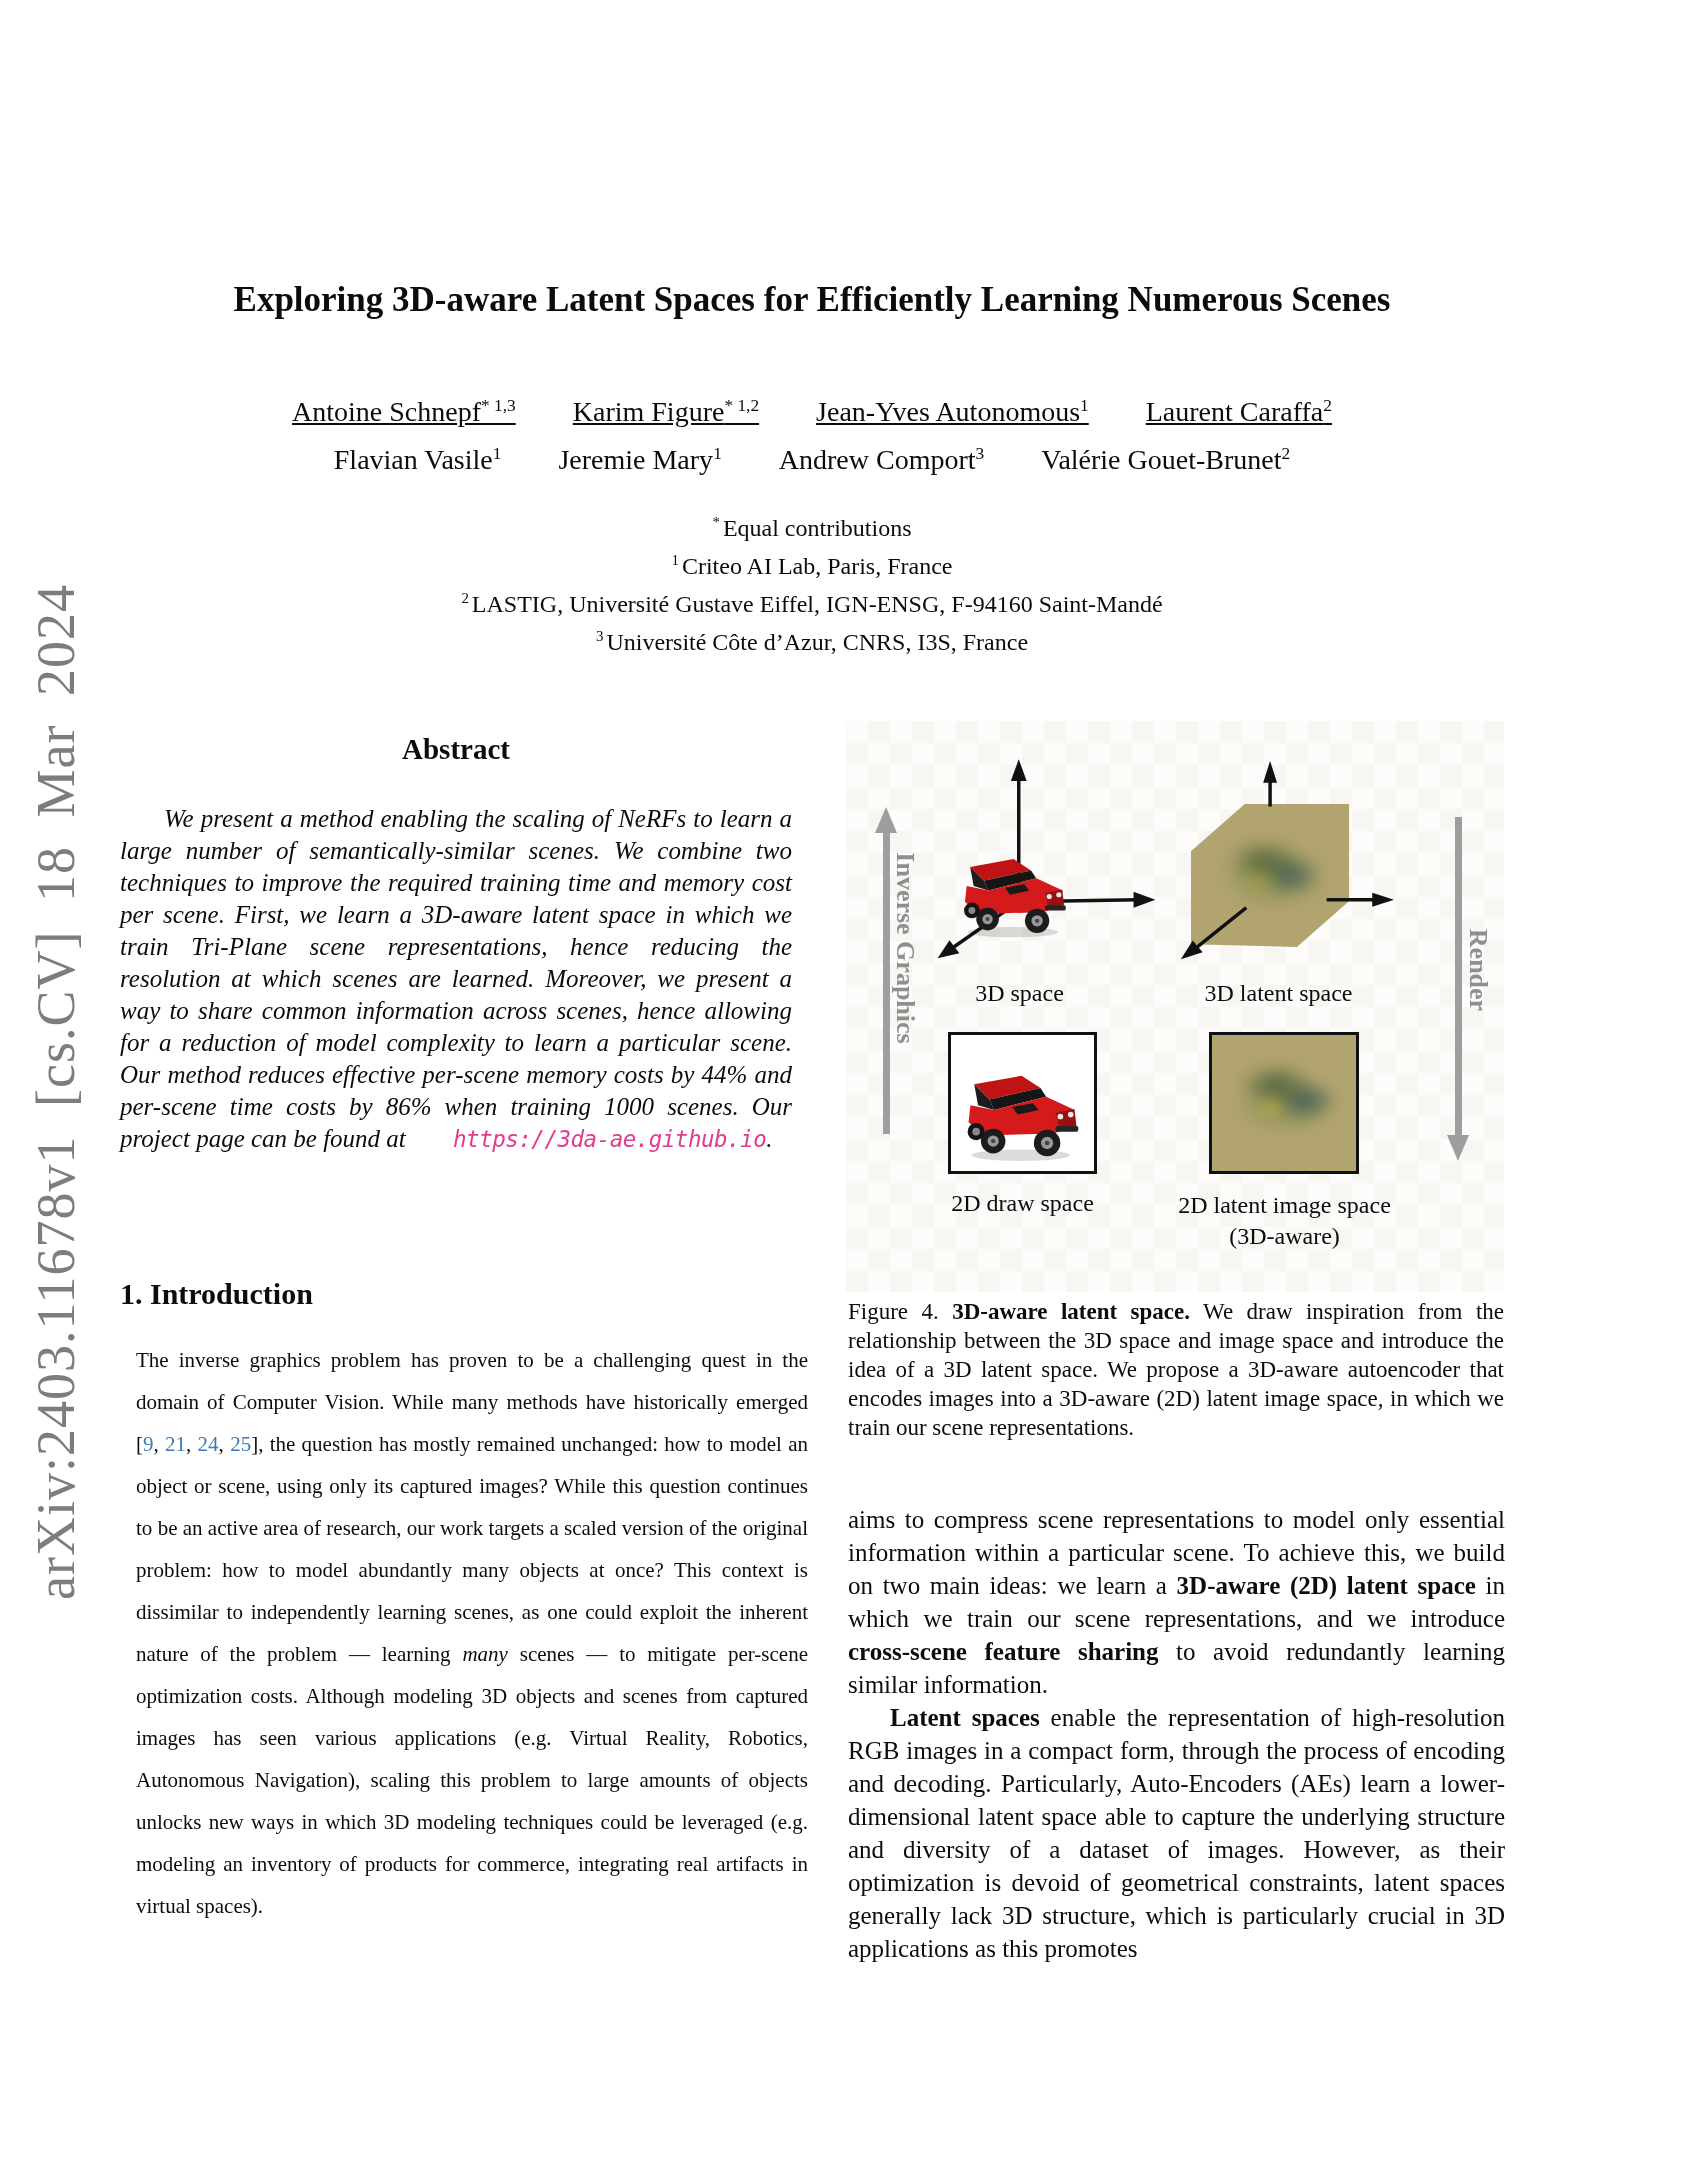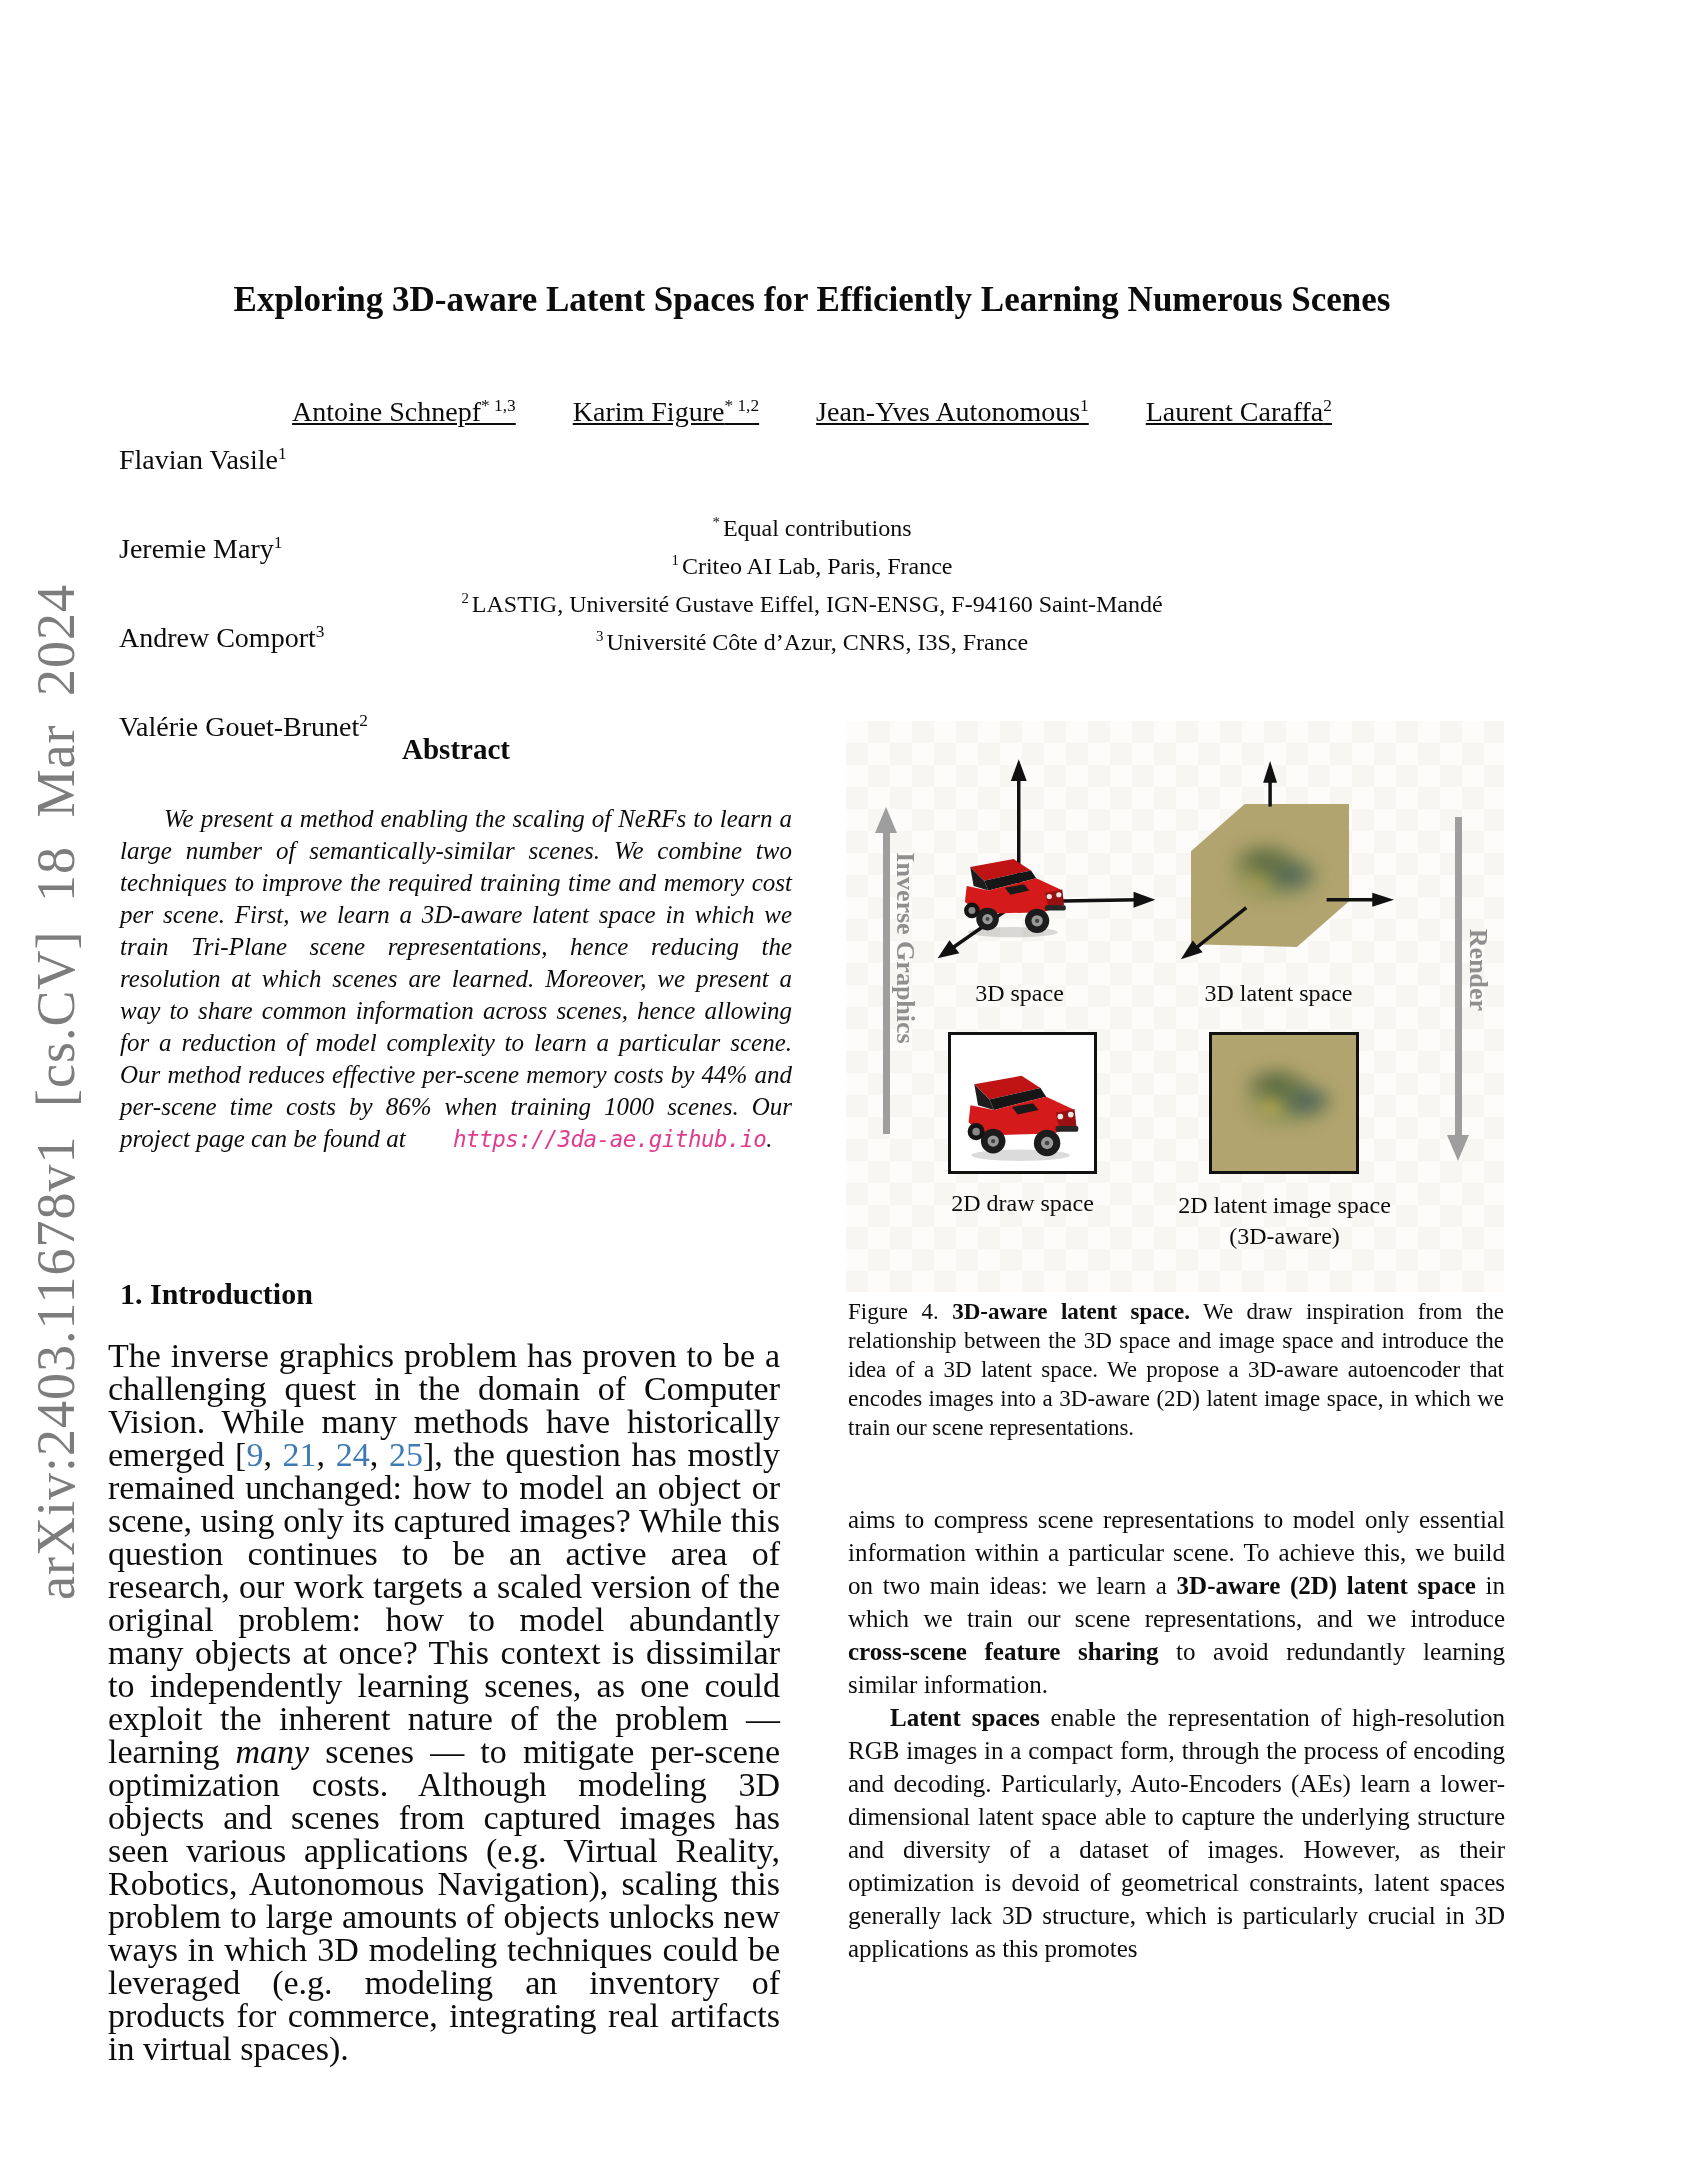--- a/index.html
+++ b/index.html
@@ -18,31 +18,31 @@
   
   .title{
     position:absolute;left:119px;top:280px;width:1386px;margin:0;
     text-align:center;font-size:35px;font-weight:bold;
   }
   .authors{
     position:absolute;left:119px;width:1386px;display:flex;
     justify-content:center;gap:57px;font-size:28px;white-space:nowrap;
   }
   .authors.row1{top:396px;text-decoration:underline;}
-  .authors.row2{top:444px;flex-direction:column;}
+  .authors.row2{top:444px;}
   .author sup{font-size:0.62em;line-height:0;}
   .affiliations{position:absolute;left:119px;top:509px;width:1386px;text-align:center;font-size:24px;line-height:38px;}
   .affiliations sup{font-size:0.62em;line-height:0;margin-right:3px;}
   .abstract-heading{position:absolute;top:733px;left:120px;width:672px;text-align:center;font-size:29px;font-weight:bold;margin:0;}
   .abstract-body{
     position:absolute;top:803px;left:120px;width:672px;
     font-style:italic;font-size:25px;line-height:32px;text-align:justify;text-indent:44px;
   }
   .intro-heading{position:absolute;top:1277px;left:120px;width:672px;font-size:30px;font-weight:bold;margin:0;}
-  .intro-body{position:absolute;top:1339px;left:108px;width:672px;font-size:34px;line-height:33px;text-align:justify;}
+  .intro-body{position:absolute;top:1339px;left:136px;width:672px;font-size:21px;line-height:42px;text-align:justify;}
   .intro-body p{margin:0;}
   .intro-body p.indent{text-indent:42px;}
   .right-body{position:absolute;left:848px;top:1503px;width:657px;font-size:25px;line-height:33px;text-align:justify;}
   .right-body p{margin:0;}
   .right-body p.indent{text-indent:42px;}
   
   .rs-b{font-weight:bold;}
   .rs-i{font-style:italic;}
   .rs-cite{color:var(--cite);}
   .rs-url{font-family:"DejaVu Sans Mono","Liberation Mono",monospace;font-style:italic;color:var(--url);font-size:0.9em;letter-spacing:-0.5px;margin-left:41px;}

